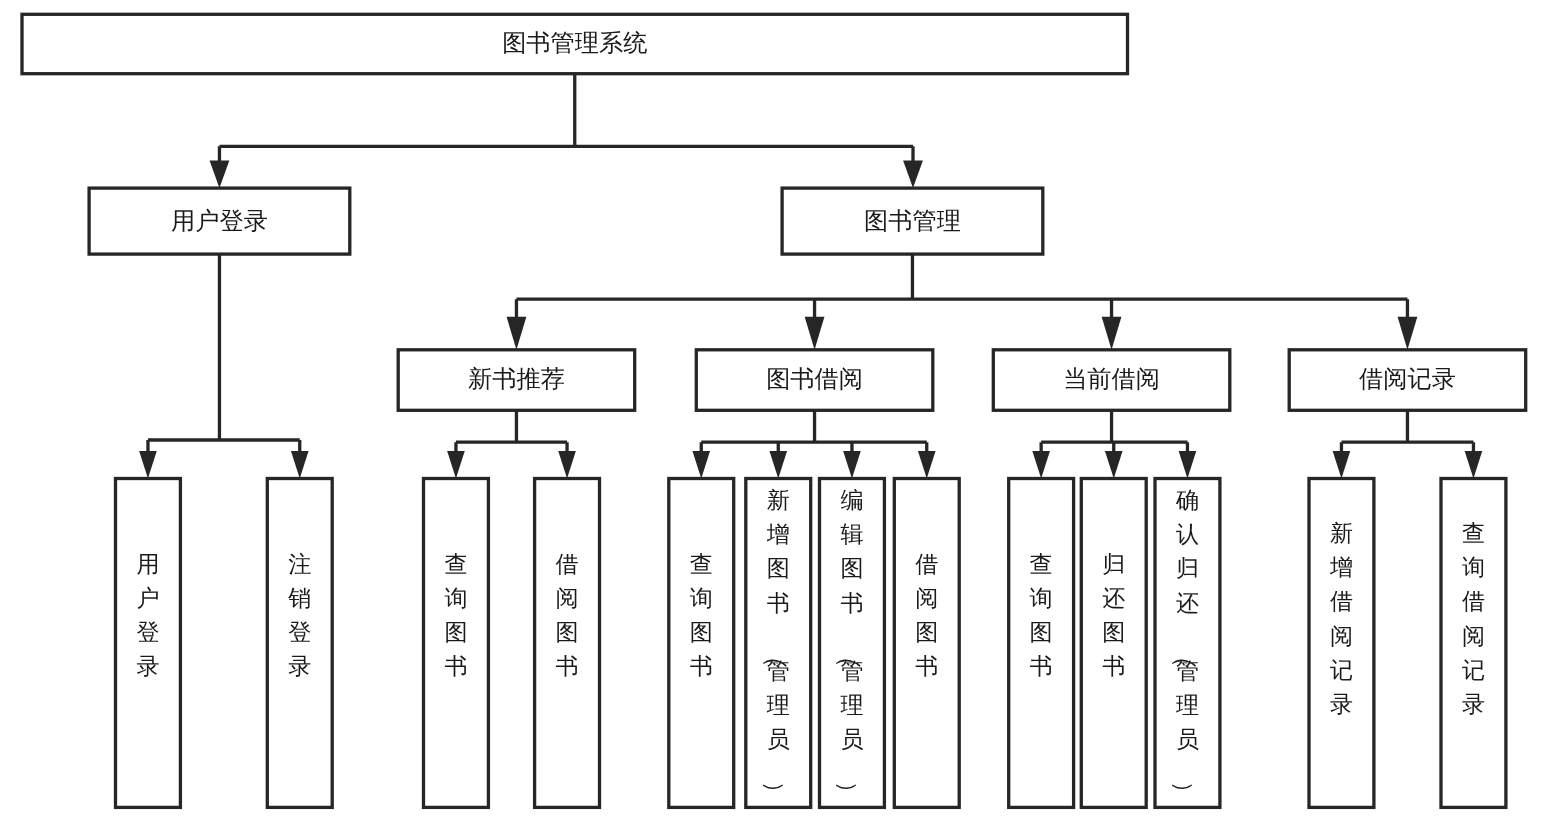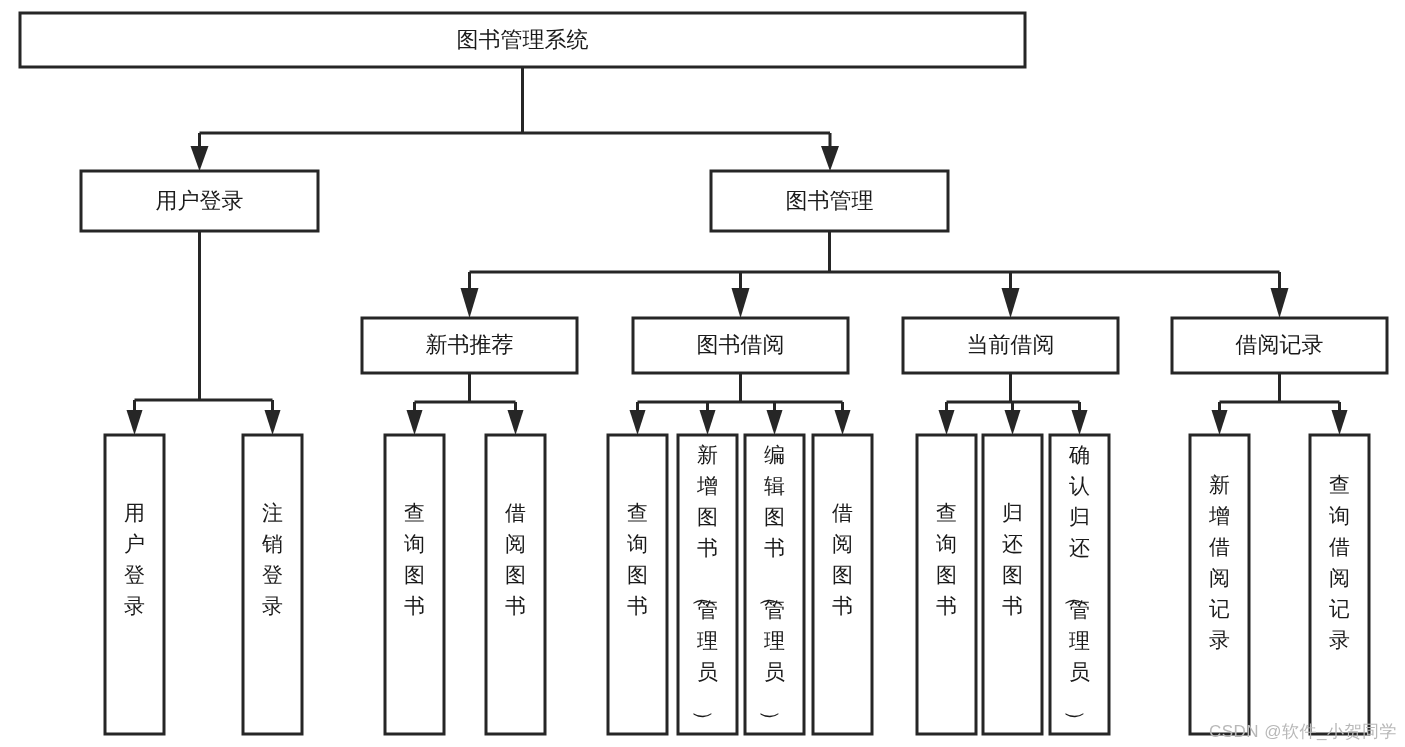--- a/index.html
+++ b/index.html
@@ -204,14 +204,13 @@
       <text class="node-label-v" x="1219.5" y="492"><tspan x="1219.5" y="492">新</tspan><tspan x="1219.5" y="523">增</tspan><tspan x="1219.5" y="554">借</tspan><tspan x="1219.5" y="585">阅</tspan><tspan x="1219.5" y="616">记</tspan><tspan x="1219.5" y="647">录</tspan></text>
     </g>
 
     <g>
       <rect class="node-box" x="1310" y="435" width="59" height="299"></rect>
       <text class="node-label-v" x="1339.5" y="492"><tspan x="1339.5" y="492">查</tspan><tspan x="1339.5" y="523">询</tspan><tspan x="1339.5" y="554">借</tspan><tspan x="1339.5" y="585">阅</tspan><tspan x="1339.5" y="616">记</tspan><tspan x="1339.5" y="647">录</tspan></text>
     </g>
 
   </svg>
 
-  <div class="watermark">CSDN @软件_小贺同学</div>
 </div>
 
 </body></html>

